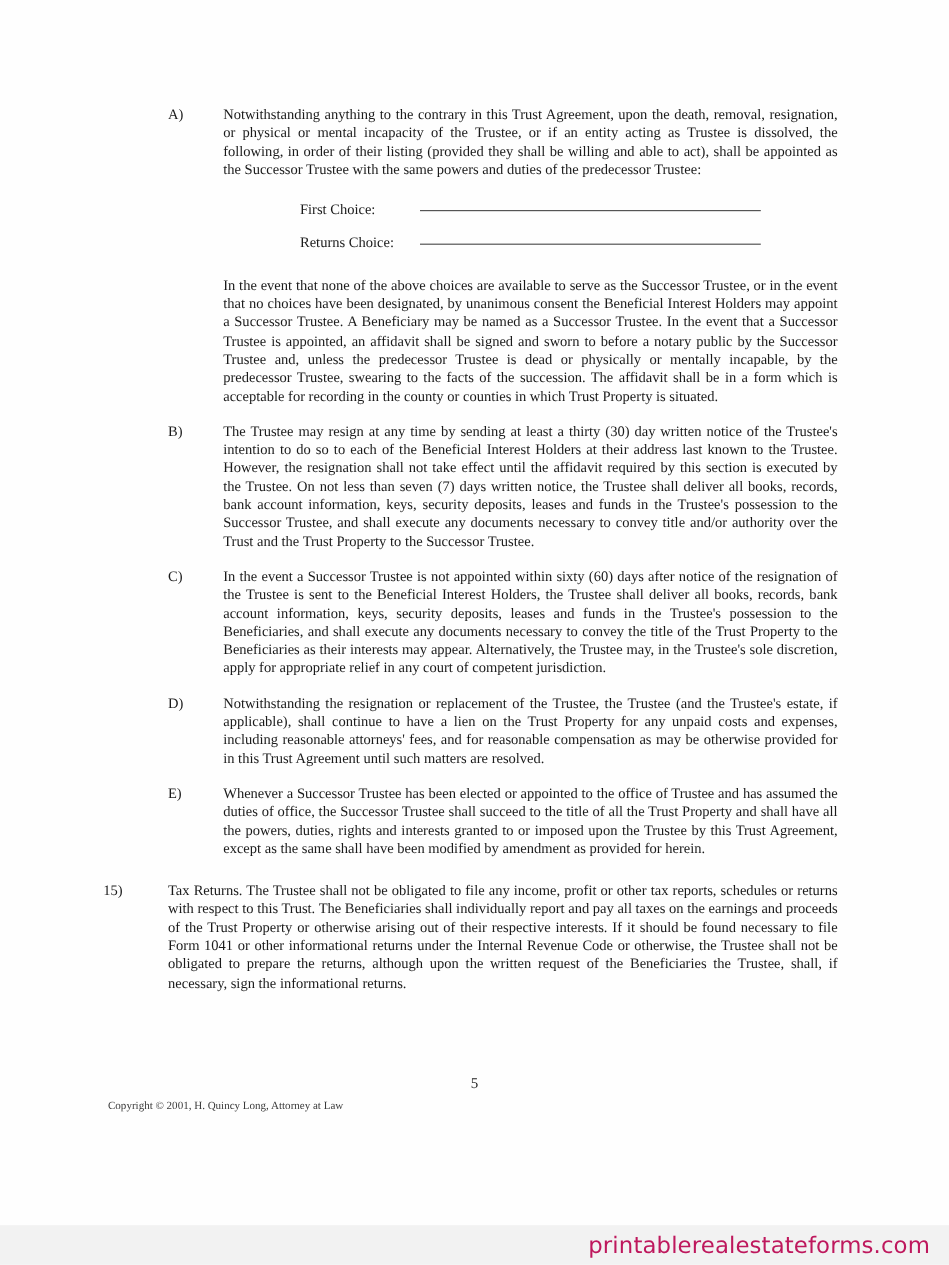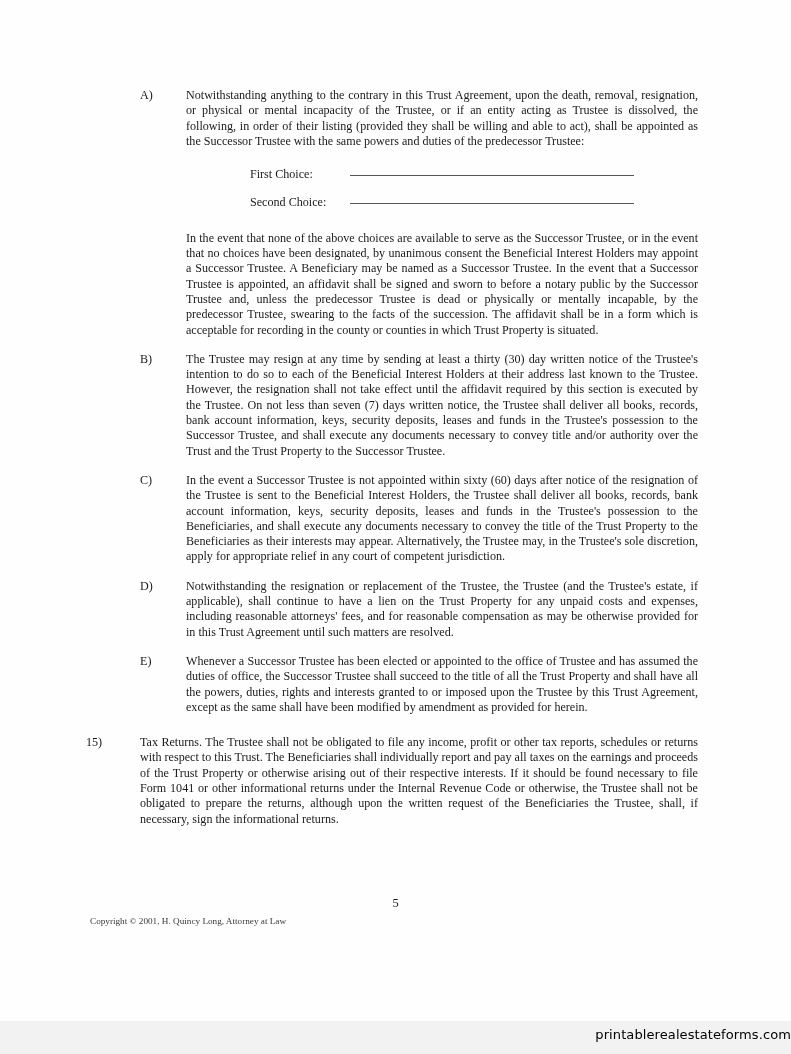--- a/index.html
+++ b/index.html
@@ -138,47 +138,47 @@
   .watermark-bar {
     position: absolute;
     left: 0;
     top: 1021px;
     width: 791px;
     height: 33px;
     background: #f2f2f2;
   }
   .watermark-text {
     position: absolute;
-    right: 0;
+    right: 16px;
     top: 6px;
     font-family: "DejaVu Sans", "Liberation Sans", sans-serif;
-    font-size: 13px;
+    font-size: 19px;
     letter-spacing: 0.1px;
-    color: #000000;
+    color: #be185d;
     white-space: nowrap;
   }
 </style>
 </head>
 <body>
 
 <div class="page">
   <div class="content">
 
     <div class="clause">
       <span class="clause-marker">A)</span>
       <div class="clause-body">Notwithstanding anything to the contrary in this Trust Agreement, upon the death, removal, resignation, or physical or mental incapacity of the Trustee, or if an entity acting as Trustee is dissolved, the following, in order of their listing (provided they shall be willing and able to act), shall be appointed as the Successor Trustee with the same powers and duties of the predecessor Trustee:</div>
     </div>
 
     <div class="choices">
       <div class="choice-row">
         <span class="choice-label">First Choice:</span>
         <span class="choice-rule"></span>
       </div>
       <div class="choice-row">
-        <span class="choice-label">Second Choice:</span>
+        <span class="choice-label">Returns Choice:</span>
         <span class="choice-rule"></span>
       </div>
     </div>
 
     <div class="subpara">In the event that none of the above choices are available to serve as the Successor Trustee, or in the event that no choices have been designated, by unanimous consent the Beneficial Interest Holders may appoint a Successor Trustee.  A Beneficiary may be named as a Successor Trustee.  In the event that a Successor Trustee is appointed, an affidavit shall be signed and sworn to before a notary public by the Successor Trustee and, unless the predecessor Trustee is dead or physically or mentally incapable, by the predecessor Trustee, swearing to the facts of the succession.  The affidavit shall be in a form which is acceptable for recording in the county or counties in which Trust Property is situated.</div>
 
     <div class="clause">
       <span class="clause-marker">B)</span>
       <div class="clause-body">The Trustee may resign at any time by sending at least a thirty (30) day written notice of the Trustee's intention to do so to each of the Beneficial Interest Holders at their address last known to the Trustee.  However, the resignation shall not take effect until the affidavit required by this section is executed by the Trustee.  On not less than seven (7) days written notice, the Trustee shall deliver all books, records, bank account information, keys, security deposits, leases and funds in the Trustee's possession to the Successor Trustee, and shall execute any documents necessary to convey title and/or authority over the Trust and the Trust Property to the Successor Trustee.</div>
     </div>

